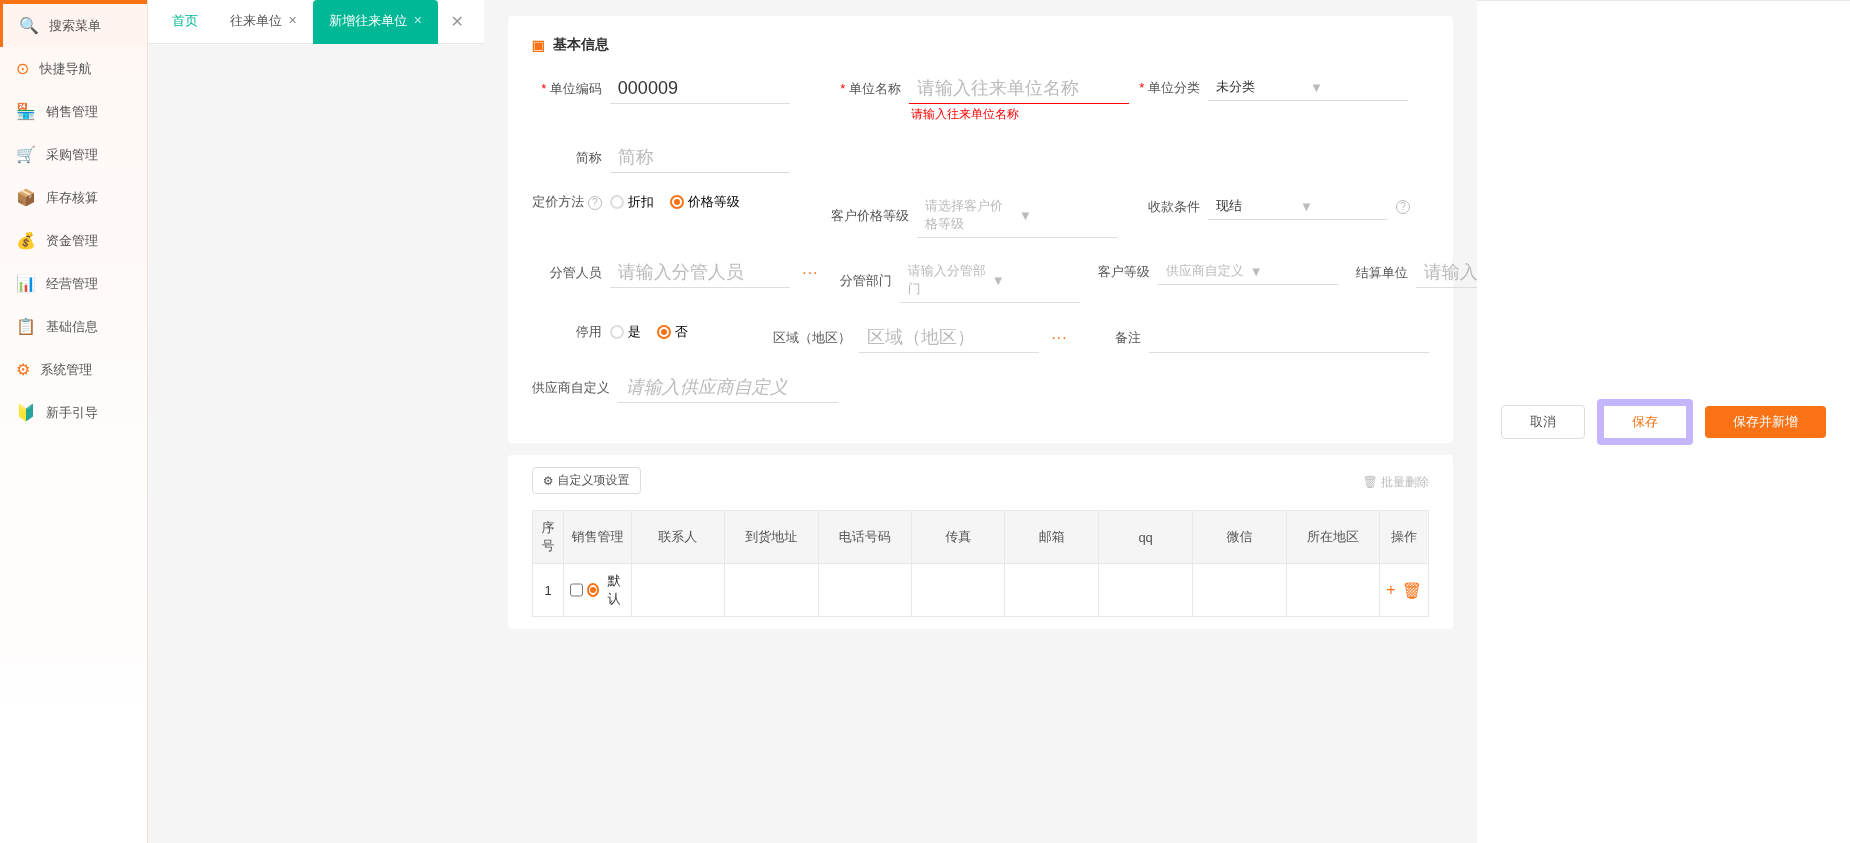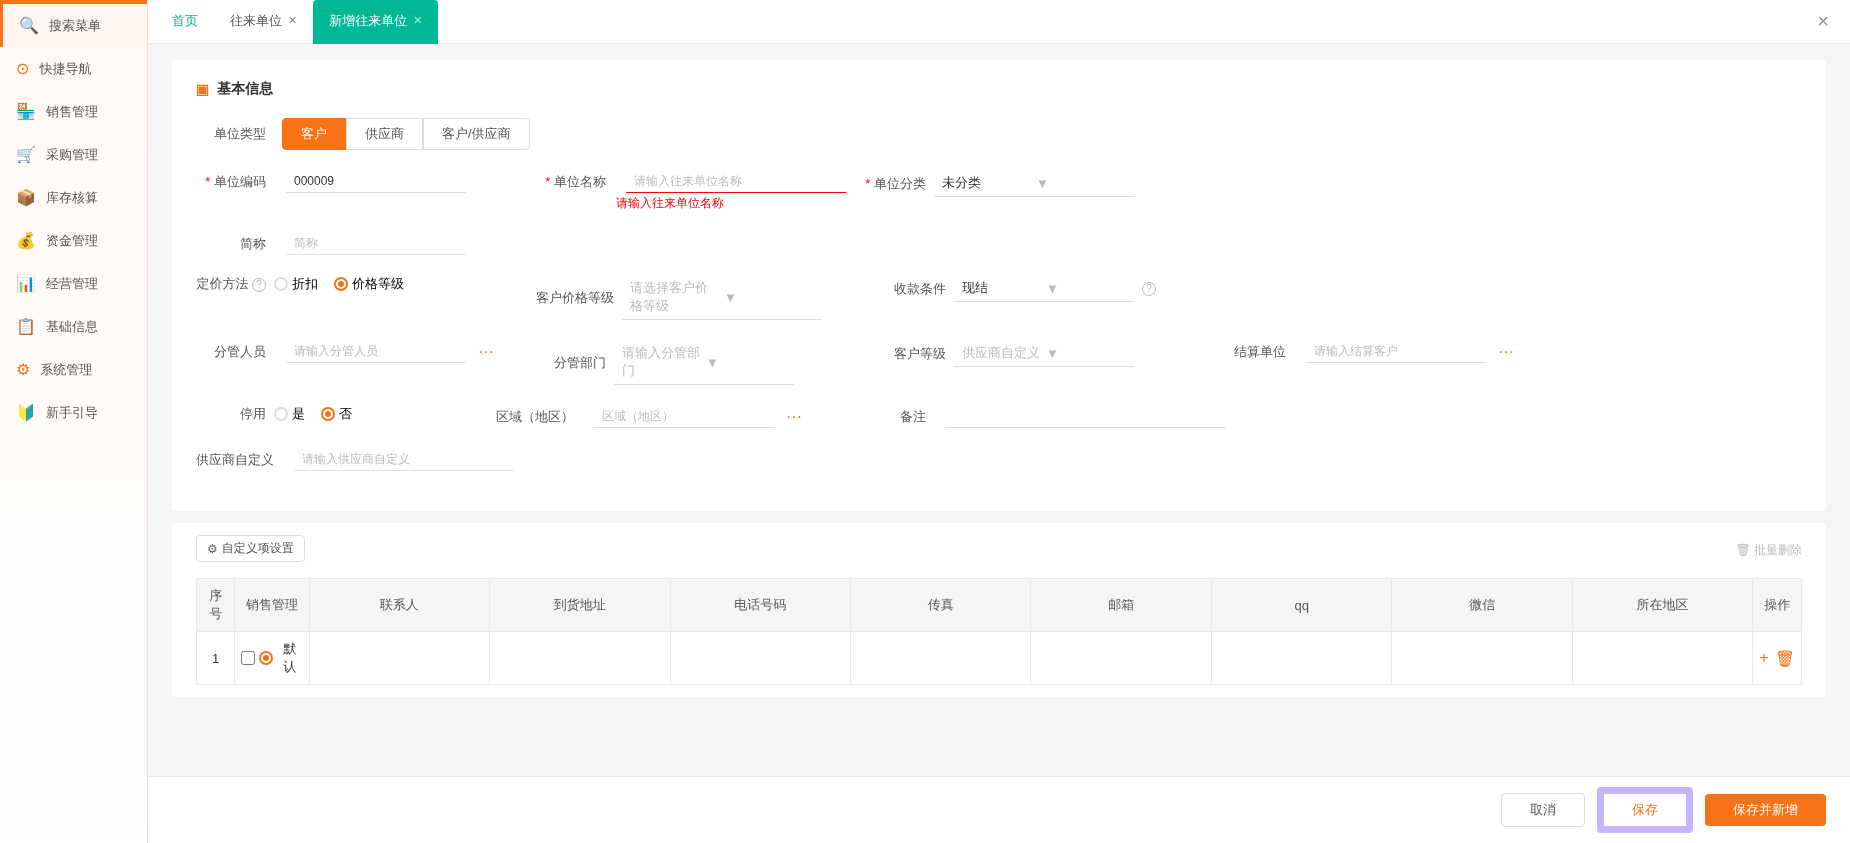--- a/index.html
+++ b/index.html
@@ -31,21 +31,20 @@
     .sidebar-item .icon { font-size: 16px; color: #f97316; }
     .sidebar-item.search-item {
       background: #fff5f0;
       border-left: 3px solid #f97316;
     }
 
     
     .main {
       flex: 1;
       display: flex;
-      flex-direction: column;
       height: 100%;
       overflow: hidden;
     }
 
     
     .tabs-bar {
       background: #fff;
       display: flex;
       align-items: center;
       height: 44px;
@@ -122,26 +121,25 @@
       color: #555;
       font-size: 13px;
       white-space: nowrap;
       min-width: 70px;
       text-align: right;
     }
     .form-input {
       border: none;
       border-bottom: 1px solid #ddd;
       padding: 4px 8px;
-      font-size: 12px;
+      font-size: 18px;
       outline: none;
       background: transparent;
       min-width: 180px;
       color: #333;
-      margin-left: 12px;
     }
     .form-input::placeholder { color: #bbb; }
     .form-input.error-border { border-bottom: 1px solid #f00; }
     .error-text { color: #f00; font-size: 12px; display: block; margin-top: 2px; margin-left: 8px; }
     .form-input-wrap { display: flex; flex-direction: column; }
 
     .type-buttons {
       display: flex;
       gap: 0;
       margin-left: 8px;
@@ -307,30 +305,20 @@
   </div>
 
   <div class="page-content">
 
     <div class="section">
       <div class="section-title">
         <span class="section-title-icon">▣</span>
         <span>基本信息</span>
       </div>
 
-      <div class="form-row">
-        <div class="form-field">
-          <span class="form-label">单位类型</span>
-          <div class="type-buttons">
-            <button class="type-btn active">客户</button>
-            <button class="type-btn">供应商</button>
-            <button class="type-btn">客户/供应商</button>
-          </div>
-        </div>
-      </div>
 
       <div class="form-row">
         <div class="form-field" style="max-width: 340px;">
           <span class="form-label">
             <span style="color:#f00">*</span>
             <span>单位编码</span>
           </span>
           <input class="form-input" type="text" value="000009" style="width: 180px;">
         </div>
         <div class="form-field" style="max-width: 320px; flex-direction: column; align-items: flex-start; gap: 0;">
@@ -447,21 +435,21 @@
         </div>
         <div class="form-field">
           <span class="form-label">备注</span>
           <input class="form-input" type="text" style="width: 280px;">
         </div>
       </div>
 
       <div class="form-row">
         <div class="form-field">
           <span class="form-label">供应商自定义</span>
-          <input class="form-input" type="text" style="width: 220px;" placeholder="请输入供应商自定义">
+          <input class="form-input" type="text" style="width: 220px; font-style: italic;" placeholder="请输入供应商自定义">
         </div>
       </div>
     </div>
 
     <div class="table-section">
       <div style="display:flex; justify-content:space-between; align-items:center; margin-bottom:8px;">
         <div class="custom-setting">
           <span>⚙</span>
           <span>自定义项设置</span>
         </div>

